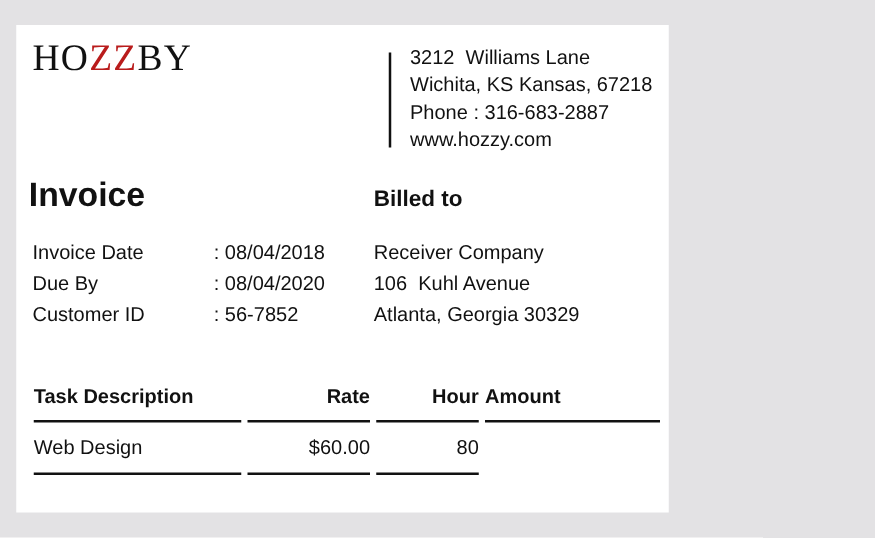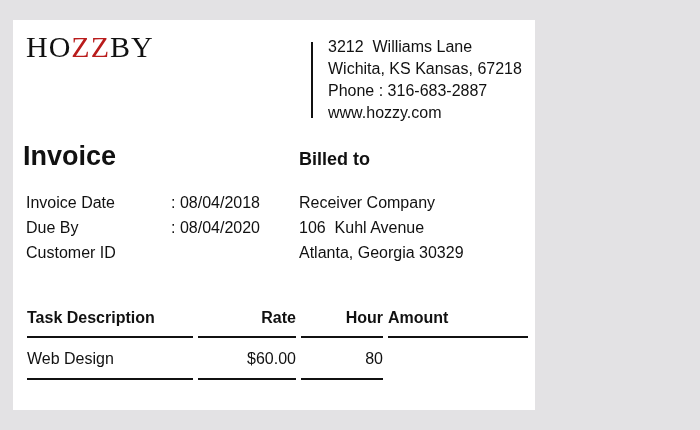--- a/index.html
+++ b/index.html
@@ -52,20 +52,21 @@
     <div class="row">
       <span class="lbl">Invoice Date</span>
       <span>: 08/04/2018</span>
     </div>
     <div class="row">
       <span class="lbl">Due By</span>
       <span>: 08/04/2020</span>
     </div>
     <div class="row">
       <span class="lbl">Customer ID</span>
+      <span>: 56-7852</span>
     </div>
   </div>
 
   <div class="billed">
     <div>Receiver Company</div>
     <div>106  Kuhl Avenue</div>
     <div>Atlanta, Georgia 30329</div>
   </div>
 
   <div class="tbl">

